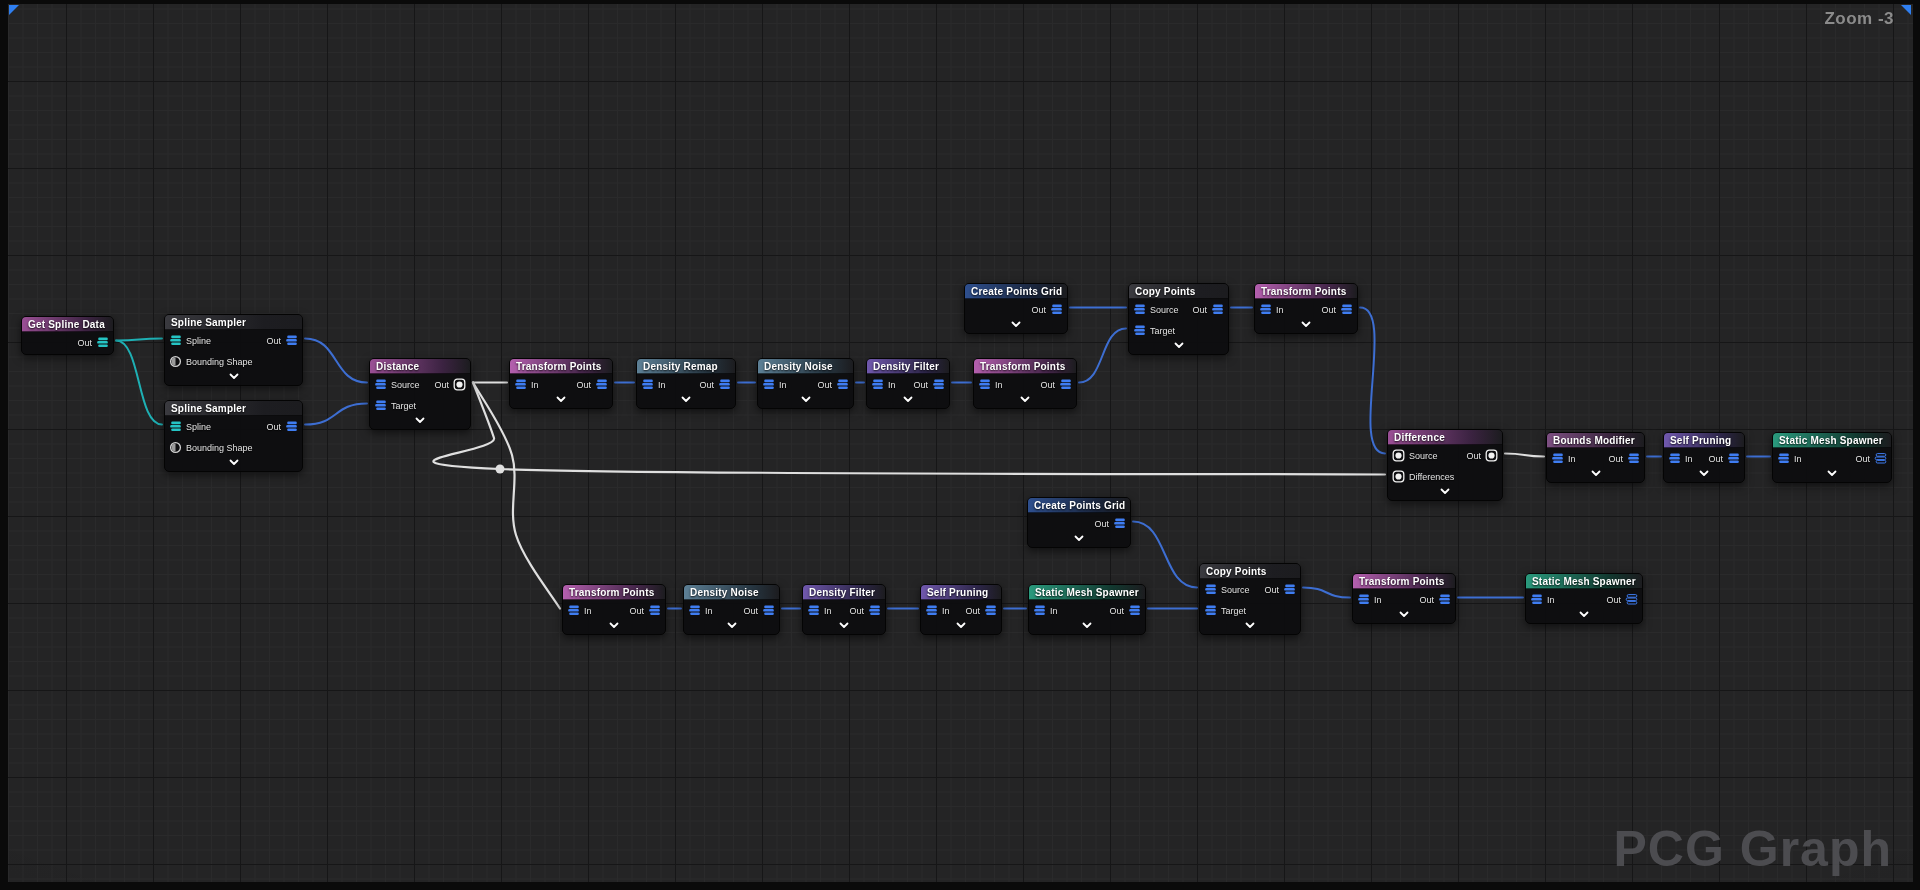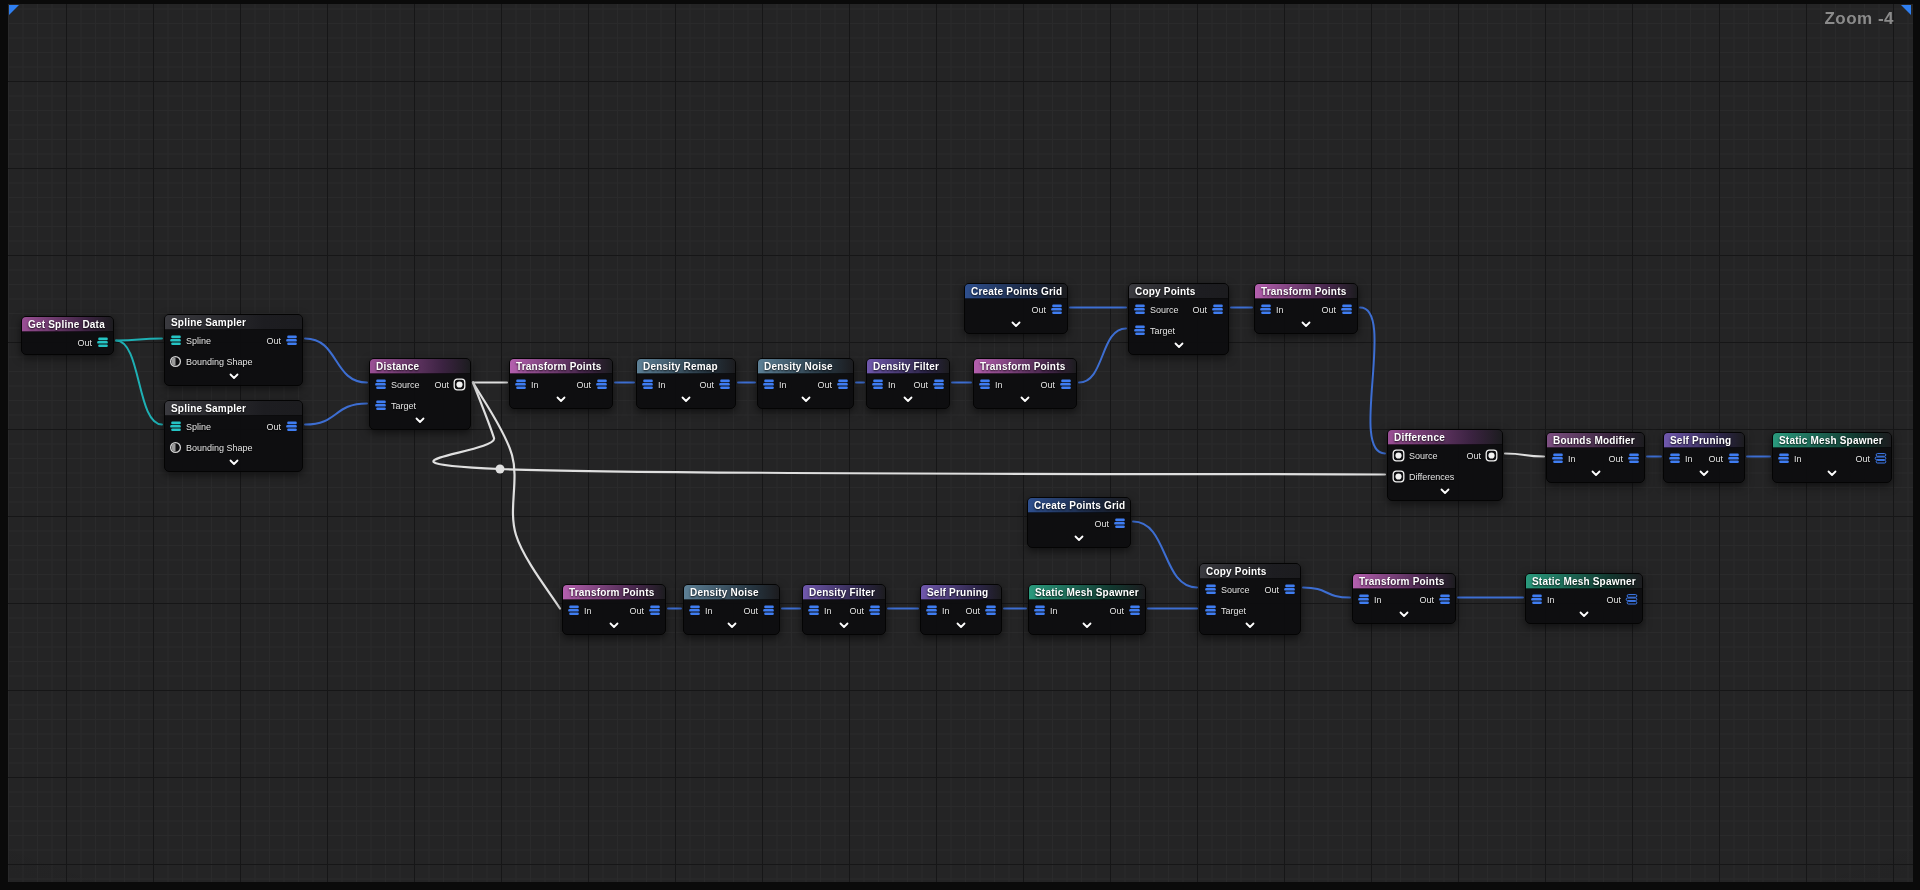--- a/index.html
+++ b/index.html
@@ -910,14 +910,15 @@
         <div class="chevron-row">
           <svg width="14" height="10" viewBox="0 0 14 10">
             <polyline points="3.5,2.5 7,6 10.5,2.5" fill="none" stroke="#ffffff" stroke-width="1.8" stroke-linecap="round" stroke-linejoin="round"></polyline>
           </svg>
         </div>
       </div>
     </div>
   <div id="vignette"></div>
   <div id="corner-tl" class="corner"></div>
   <div id="corner-tr" class="corner"></div>
-  <div id="zoom-indicator">Zoom -4</div>
+  <div id="zoom-indicator">Zoom -3</div>
+  <div id="watermark">PCG Graph</div>
 </div>
 
 </body></html>

